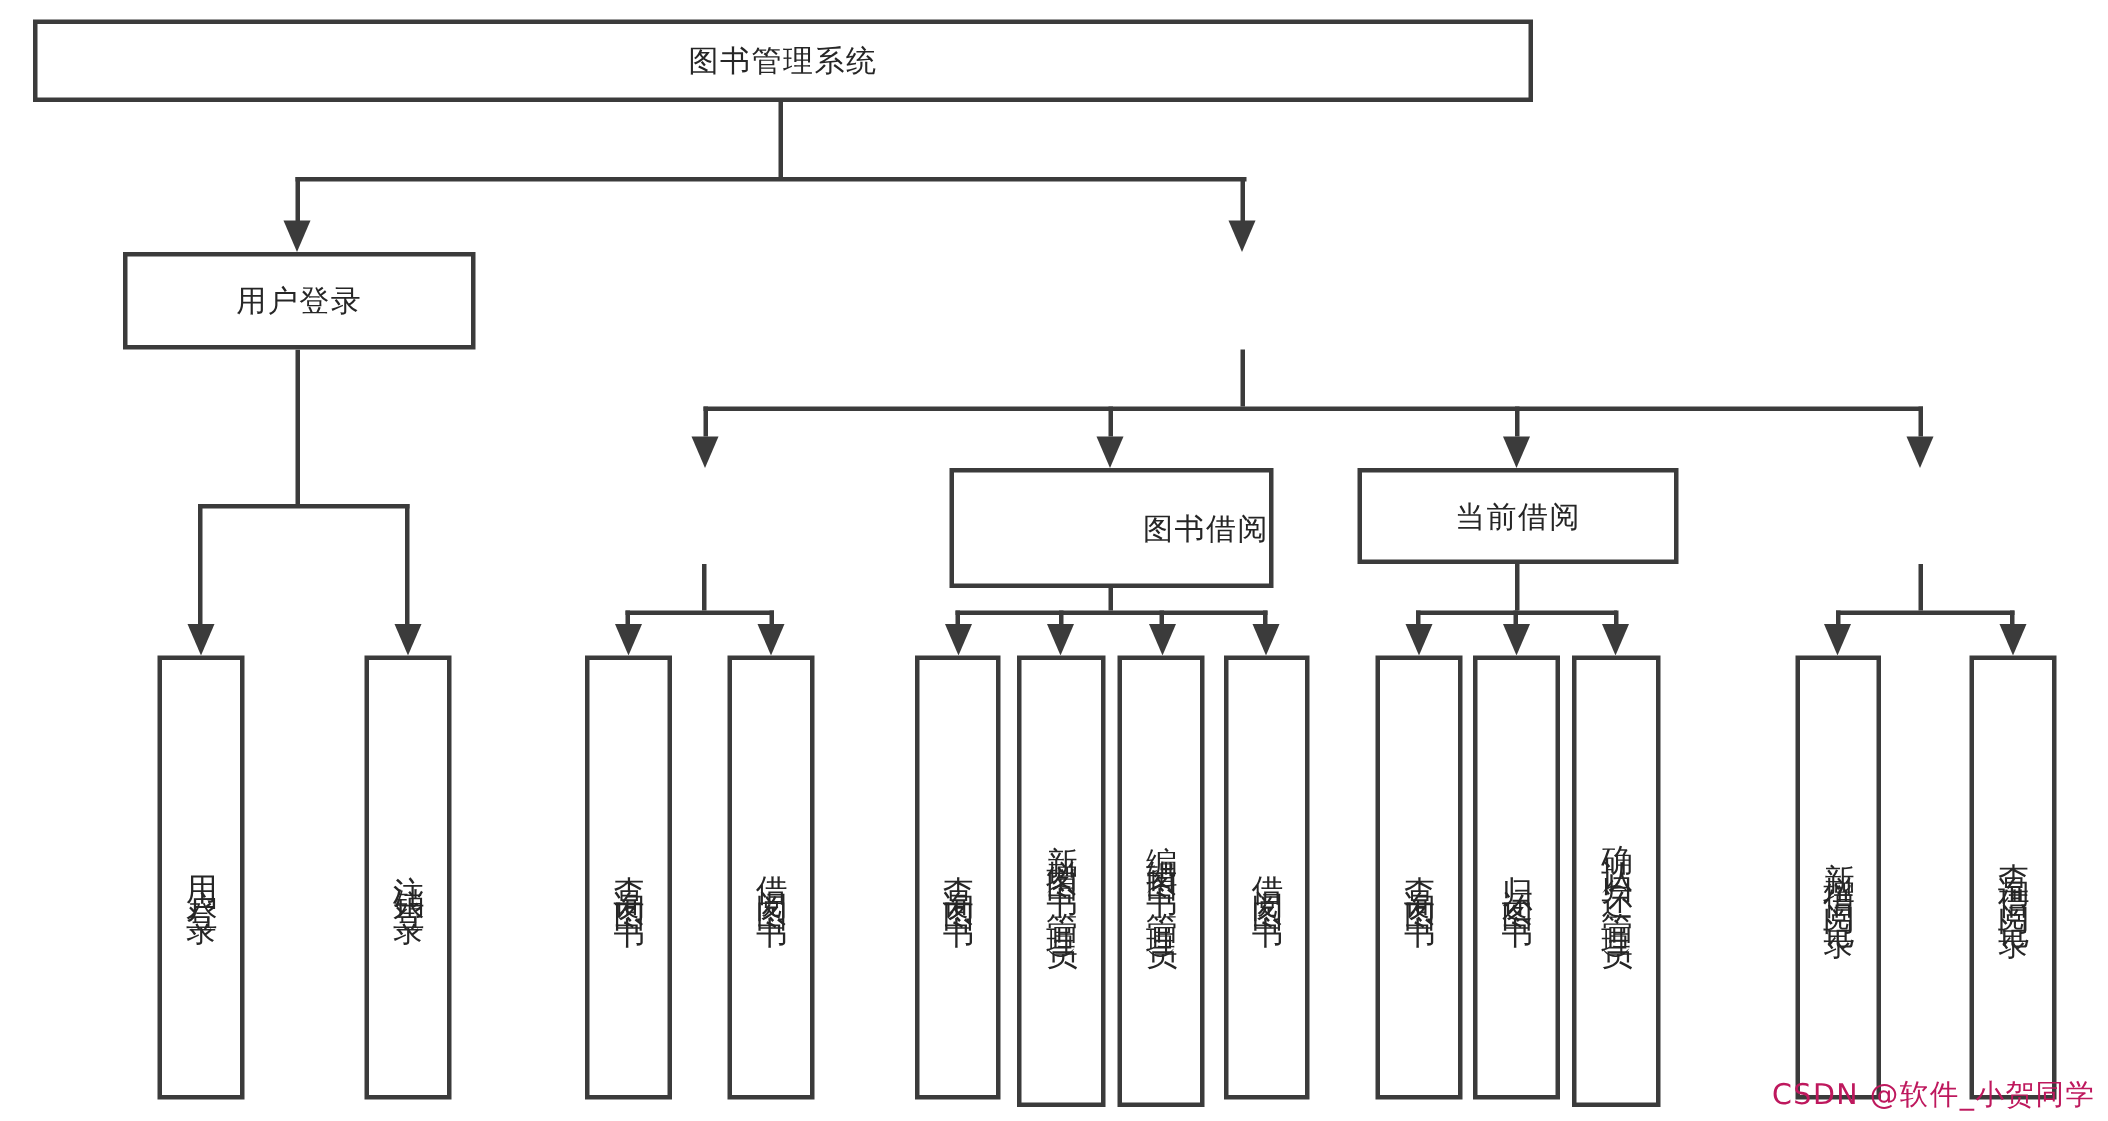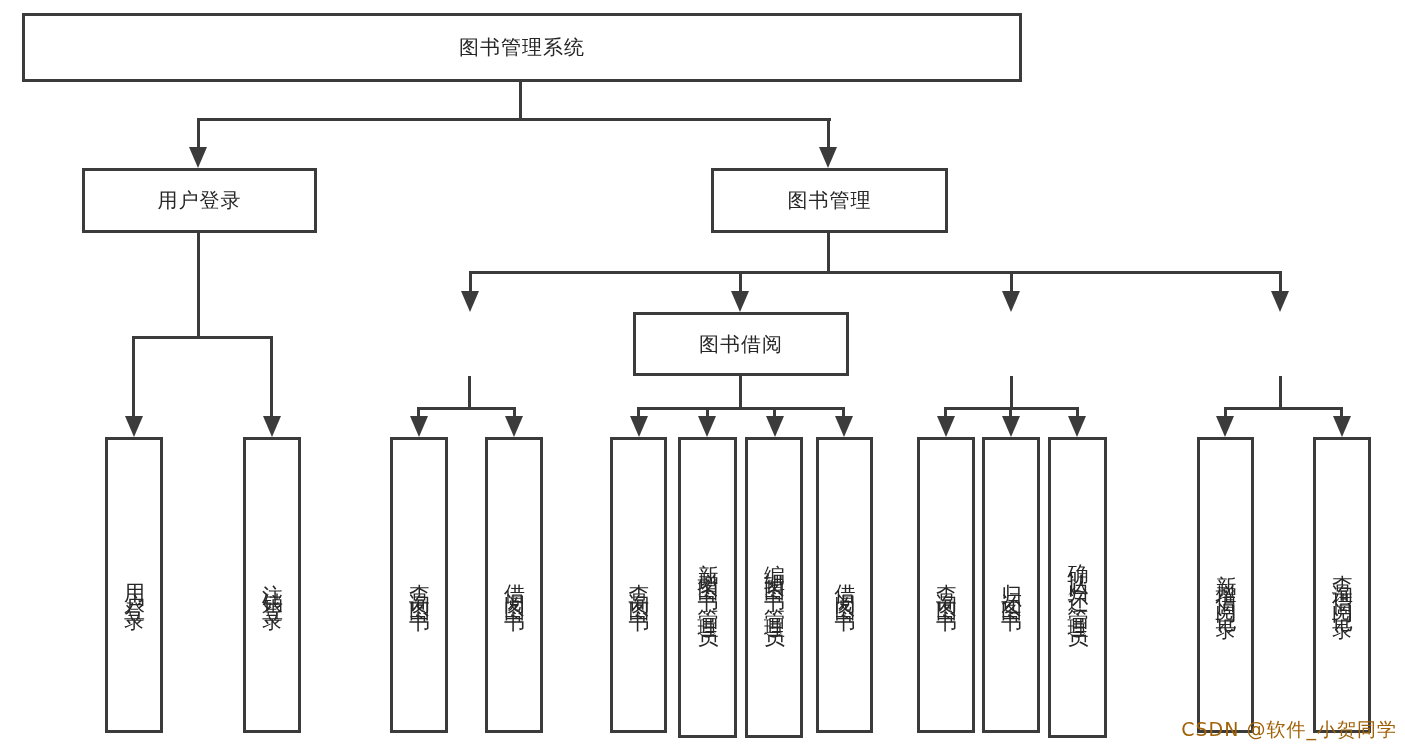--- a/index.html
+++ b/index.html
@@ -57,70 +57,70 @@
     border-left: 9px solid transparent;
     border-right: 9px solid transparent;
     border-top: 21px solid #3b3b3b;
     z-index: 1;
   }
   .watermark {
     position: absolute;
     right: 8px;
     bottom: 4px;
     font-size: 19px;
-    color: #a16207;
+    color: #be185d;
     letter-spacing: 1px;
     z-index: 3;
     white-space: nowrap;
     margin-left: 20px;
   }
 </style>
 </head>
 <body>
 
 <div class="canvas">
 
-  <div class="box h-label" style="left:22px; top:13px; width:1000px; height:69px;">
+  <div class="box h-label" style="left:22px; top:13px; width:1000px; height:55px;">
     <span>图书管理系统</span>
   </div>
 
   <div class="vline" style="left:519px; top:68px; height:50px;"></div>
   <div class="hline" style="left:197px; top:118px; width:634px;"></div>
   <div class="vline" style="left:197px; top:118px; height:32px;"></div>
   <div class="arrow" style="left:189px; top:147px;"></div>
   <div class="vline" style="left:827px; top:118px; height:32px;"></div>
   <div class="arrow" style="left:819px; top:147px;"></div>
 
   <div class="box h-label" style="left:82px; top:168px; width:235px; height:65px;">
     <span>用户登录</span>
-  </div>
-  <div class="box h-label" style="left:711px; top:168px; width:237px; height:65px;">
-    <span>图书管理</span>
   </div>
 
   <div class="vline" style="left:197px; top:233px; height:103px;"></div>
   <div class="hline" style="left:132px; top:336px; width:141px;"></div>
   <div class="vline" style="left:132px; top:336px; height:80px;"></div>
   <div class="arrow" style="left:125px; top:416px;"></div>
   <div class="vline" style="left:270px; top:336px; height:80px;"></div>
   <div class="arrow" style="left:263px; top:416px;"></div>
 
   <div class="vline" style="left:827px; top:233px; height:38px;"></div>
   <div class="hline" style="left:469px; top:271px; width:813px;"></div>
   <div class="vline" style="left:469px; top:271px; height:20px;"></div>
   <div class="arrow" style="left:461px; top:291px;"></div>
   <div class="vline" style="left:739px; top:271px; height:20px;"></div>
   <div class="arrow" style="left:731px; top:291px;"></div>
   <div class="vline" style="left:1010px; top:271px; height:20px;"></div>
   <div class="arrow" style="left:1002px; top:291px;"></div>
   <div class="vline" style="left:1279px; top:271px; height:20px;"></div>
   <div class="arrow" style="left:1271px; top:291px;"></div>
 
-  <div class="box h-label" style="left:633px; top:312px; width:216px; height:64px;">
+  <div class="box h-label" style="left:633px; top:312px; width:216px; height:80px;justify-content:flex-end;">
     <span>图书借阅</span>
+  </div>
+  <div class="box h-label" style="left:905px; top:312px; width:214px; height:64px;">
+    <span>当前借阅</span>
   </div>
 
   <div class="vline" style="left:468px; top:376px; height:31px;"></div>
   <div class="hline" style="left:417px; top:407px; width:99px;"></div>
   <div class="vline" style="left:417px; top:407px; height:12px;"></div>
   <div class="arrow" style="left:410px; top:416px;"></div>
   <div class="vline" style="left:513px; top:407px; height:12px;"></div>
   <div class="arrow" style="left:505px; top:416px;"></div>
 
   <div class="vline" style="left:739px; top:376px; height:31px;"></div>

